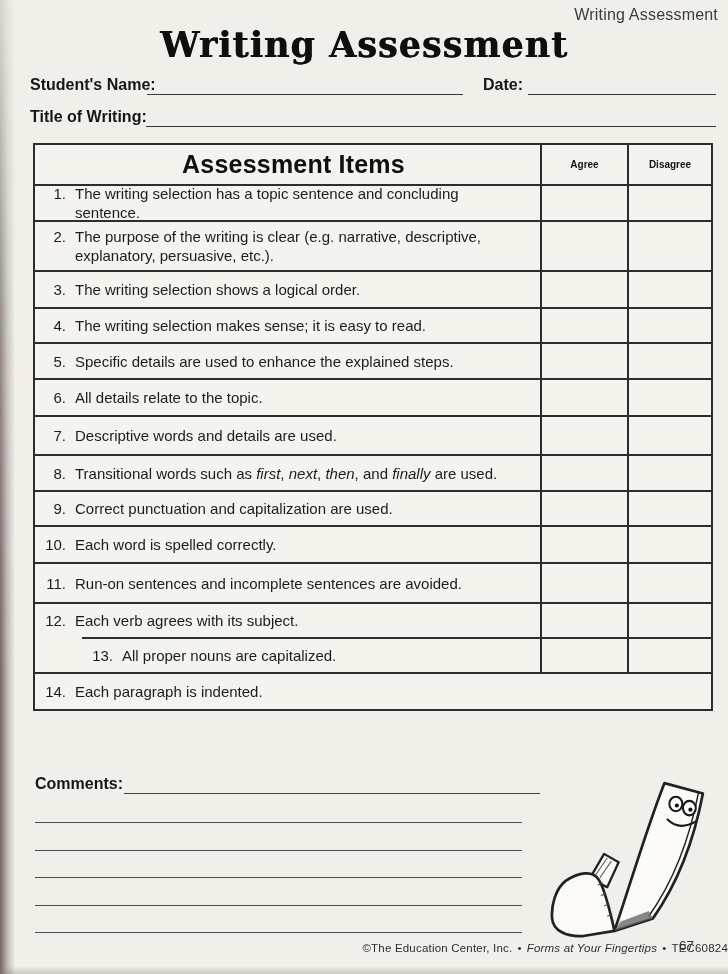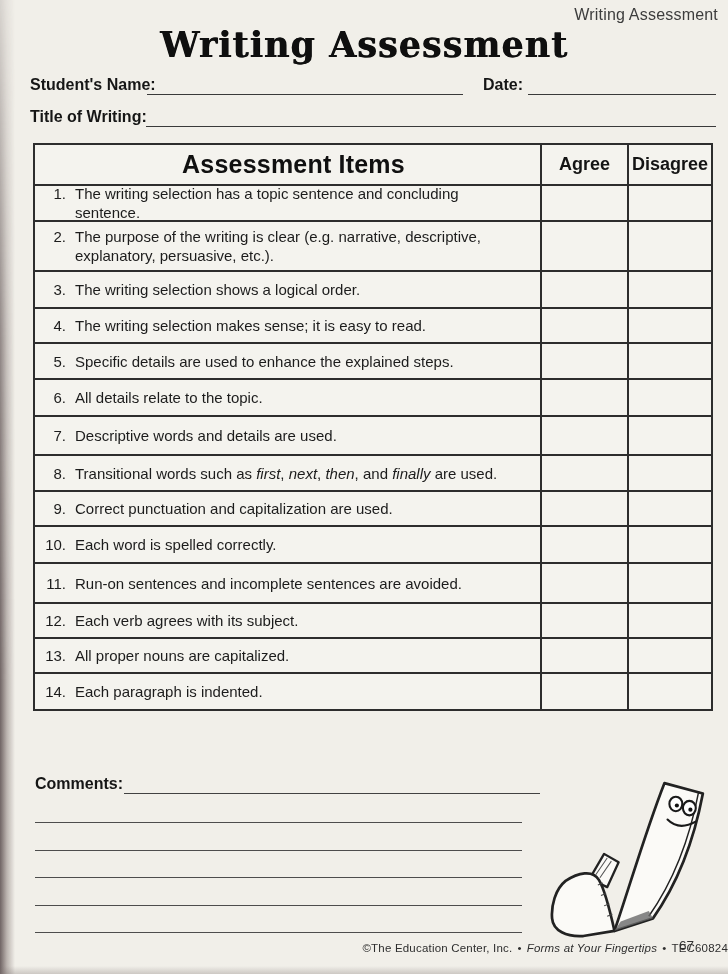--- a/index.html
+++ b/index.html
@@ -35,21 +35,21 @@
   .assess-table{
     position:absolute;left:33px;top:143px;width:680px;
     border:2.5px solid #2d2d2d;box-sizing:border-box;background:rgba(255,255,255,.25);
   }
   .t-header{display:flex;height:39px;box-sizing:border-box;}
   .t-row{display:flex;box-sizing:border-box;border-top:2px solid #2d2d2d;}
   .cell-items{flex:1;display:flex;align-items:center;box-sizing:border-box;padding:2px 4px 2px 0;}
   .cell-check{width:87px;border-left:2px solid #2d2d2d;box-sizing:border-box;}
   .cell-check.last{width:84px;}
   .h-items{justify-content:center;font-size:25px;font-weight:bold;letter-spacing:.2px;color:#101010;padding-left:16px;}
-  .h-check{display:flex;align-items:center;justify-content:center;font-size:18px;font-weight:bold;color:#141414;}
+  .h-check{display:flex;align-items:center;justify-content:center;font-size:10px;font-weight:bold;color:#141414;}
   .item-inner{display:flex;align-items:flex-start;width:100%;}
   .item-num{width:31px;text-align:right;flex-shrink:0;margin-right:9px;font-size:15px;line-height:19px;color:#1c1c1c;}
   .item-text{flex:1;font-size:15px;line-height:19px;color:#1c1c1c;padding-right:14px;}
   .item-text .it{font-style:italic;}
   
   .ruled-line{position:absolute;height:1px;border-bottom:1.4px solid #4d4d4d;}
   .comments-first-line{position:absolute;height:17px;border-bottom:1.6px solid #424242;}
   
   .footer{
     position:absolute;left:0;top:942px;width:100%;text-align:right;
@@ -198,31 +198,31 @@
       <div class="t-row" style="height: 35px;">
         <div class="cell-items">
           <div class="item-inner">
             <span class="item-num">12.</span>
             <span class="item-text"><span>Each verb agrees with its subject.</span></span>
           </div>
         </div>
         <div class="cell-check"></div>
         <div class="cell-check last"></div>
       </div>
-      <div class="t-row" style="height: 35px;">
+      <div class="t-row" style="height: 35px; margin-left: 47px;">
         <div class="cell-items">
           <div class="item-inner">
             <span class="item-num">13.</span>
             <span class="item-text"><span>All proper nouns are capitalized.</span></span>
           </div>
         </div>
         <div class="cell-check"></div>
         <div class="cell-check last"></div>
       </div>
-      <div class="t-row" style="height: 37px;">
+      <div class="t-row" style="height: 37px; align-items: center;">
         <div class="cell-items">
           <div class="item-inner">
             <span class="item-num">14.</span>
             <span class="item-text"><span>Each paragraph is indented.</span></span>
           </div>
         </div>
         <div class="cell-check"></div>
         <div class="cell-check last"></div>
       </div>
     </div>

